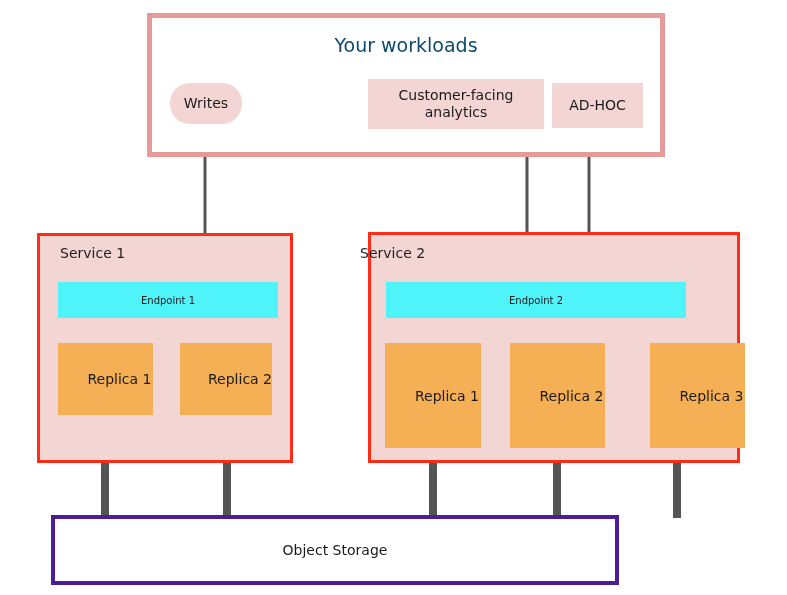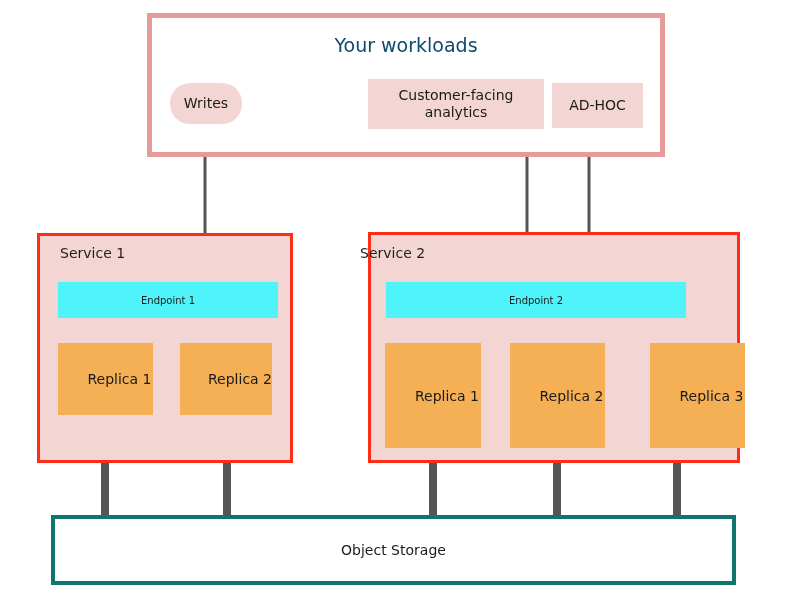--- a/index.html
+++ b/index.html
@@ -94,23 +94,23 @@
   #s1-replica-1 { left: 58px;  top: 343px; width: 95px; height: 72px; }
   #s1-replica-2 { left: 180px; top: 343px; width: 92px; height: 72px; }
   #s2-replica-1 { left: 385px; top: 343px; width: 96px; height: 105px; }
   #s2-replica-2 { left: 510px; top: 343px; width: 95px; height: 105px; }
   #s2-replica-3 { left: 630px; top: 343px; width: 95px; height: 105px; margin-left: 20px; }
 
   
   #object-storage-box {
     left: 51px;
     top: 515px;
-    width: 685px;
+    width: 568px;
     height: 70px;
-    border: 4px solid #0f766e;
+    border: 4px solid #4c1d95;
     background: #ffffff;
     font-size: 14px;
   }
 
   
   #wires {
     position: absolute;
     left: 0;
     top: 0;
     width: 787px;

